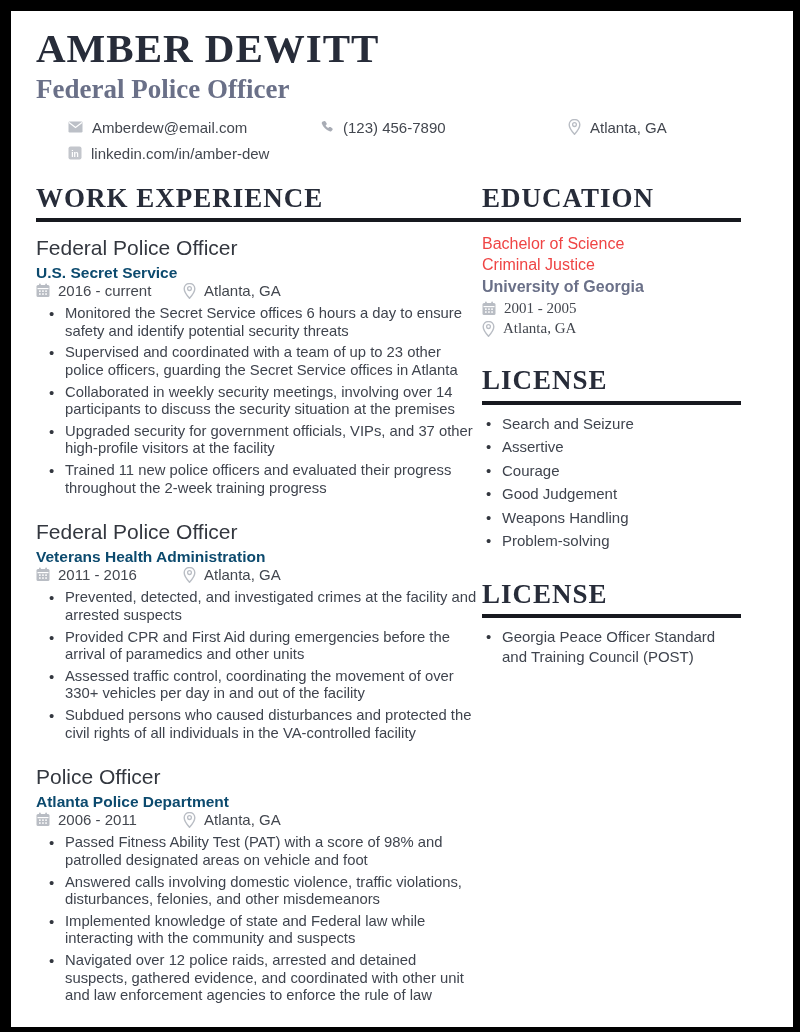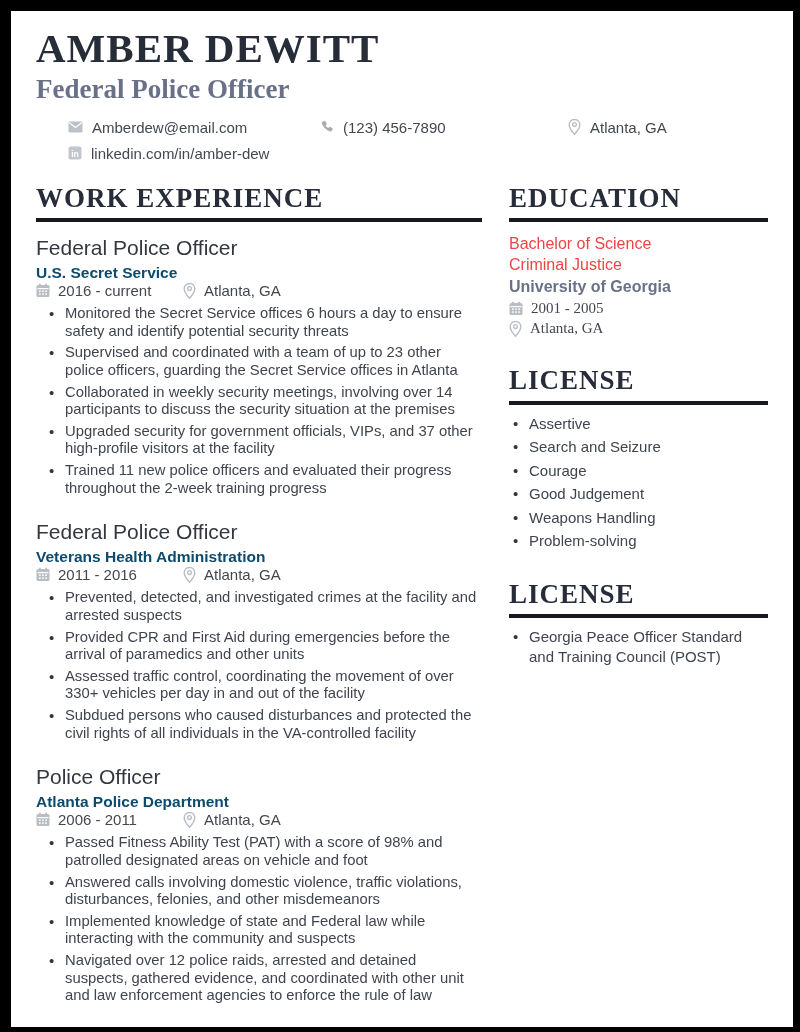--- a/index.html
+++ b/index.html
@@ -38,21 +38,21 @@
   }
   .contact-block { margin-top: 14px; }
   .contact-row { display: flex; align-items: center; padding-left: 32px; }
   .contact-row + .contact-row { margin-top: 9px; }
   .c-item { display: flex; align-items: center; font-size: 15px; color: #43474f; }
   .c-item .ic { margin-right: 9px; display: inline-flex; flex: 0 0 auto; }
   .c-item.c-email { width: 252px; }
   .c-item.c-phone { width: 248px; }
 
   
-  .columns { display: flex; gap: 27px; margin-top: 22px; }
+  .columns { display: flex; margin-top: 22px; }
   .col-left  { width: 446px; flex: 0 0 446px; }
   .col-right { width: 259px; flex: 0 0 259px; }
 
   .sec-heading {
     font-family: "Liberation Serif", "DejaVu Serif", serif;
     font-weight: 700;
     font-size: 27px;
     line-height: 1.05;
     letter-spacing: 1px;
     color: #272c39;
@@ -330,22 +330,22 @@
             </span>
             <span>Atlanta, GA</span>
           </div>
         </div>
       </section>
 
       <section class="rsec">
         <div class="sec-heading">LICENSE</div>
         <div class="heading-rule"></div>
         <ul class="plain">
+          <li>Search and Seizure</li>
           <li>Assertive</li>
-          <li>Search and Seizure</li>
           <li>Courage</li>
           <li>Good Judgement</li>
           <li>Weapons Handling</li>
           <li>Problem-solving</li>
         </ul>
       </section>
 
       <section class="rsec">
         <div class="sec-heading">LICENSE</div>
         <div class="heading-rule"></div>

